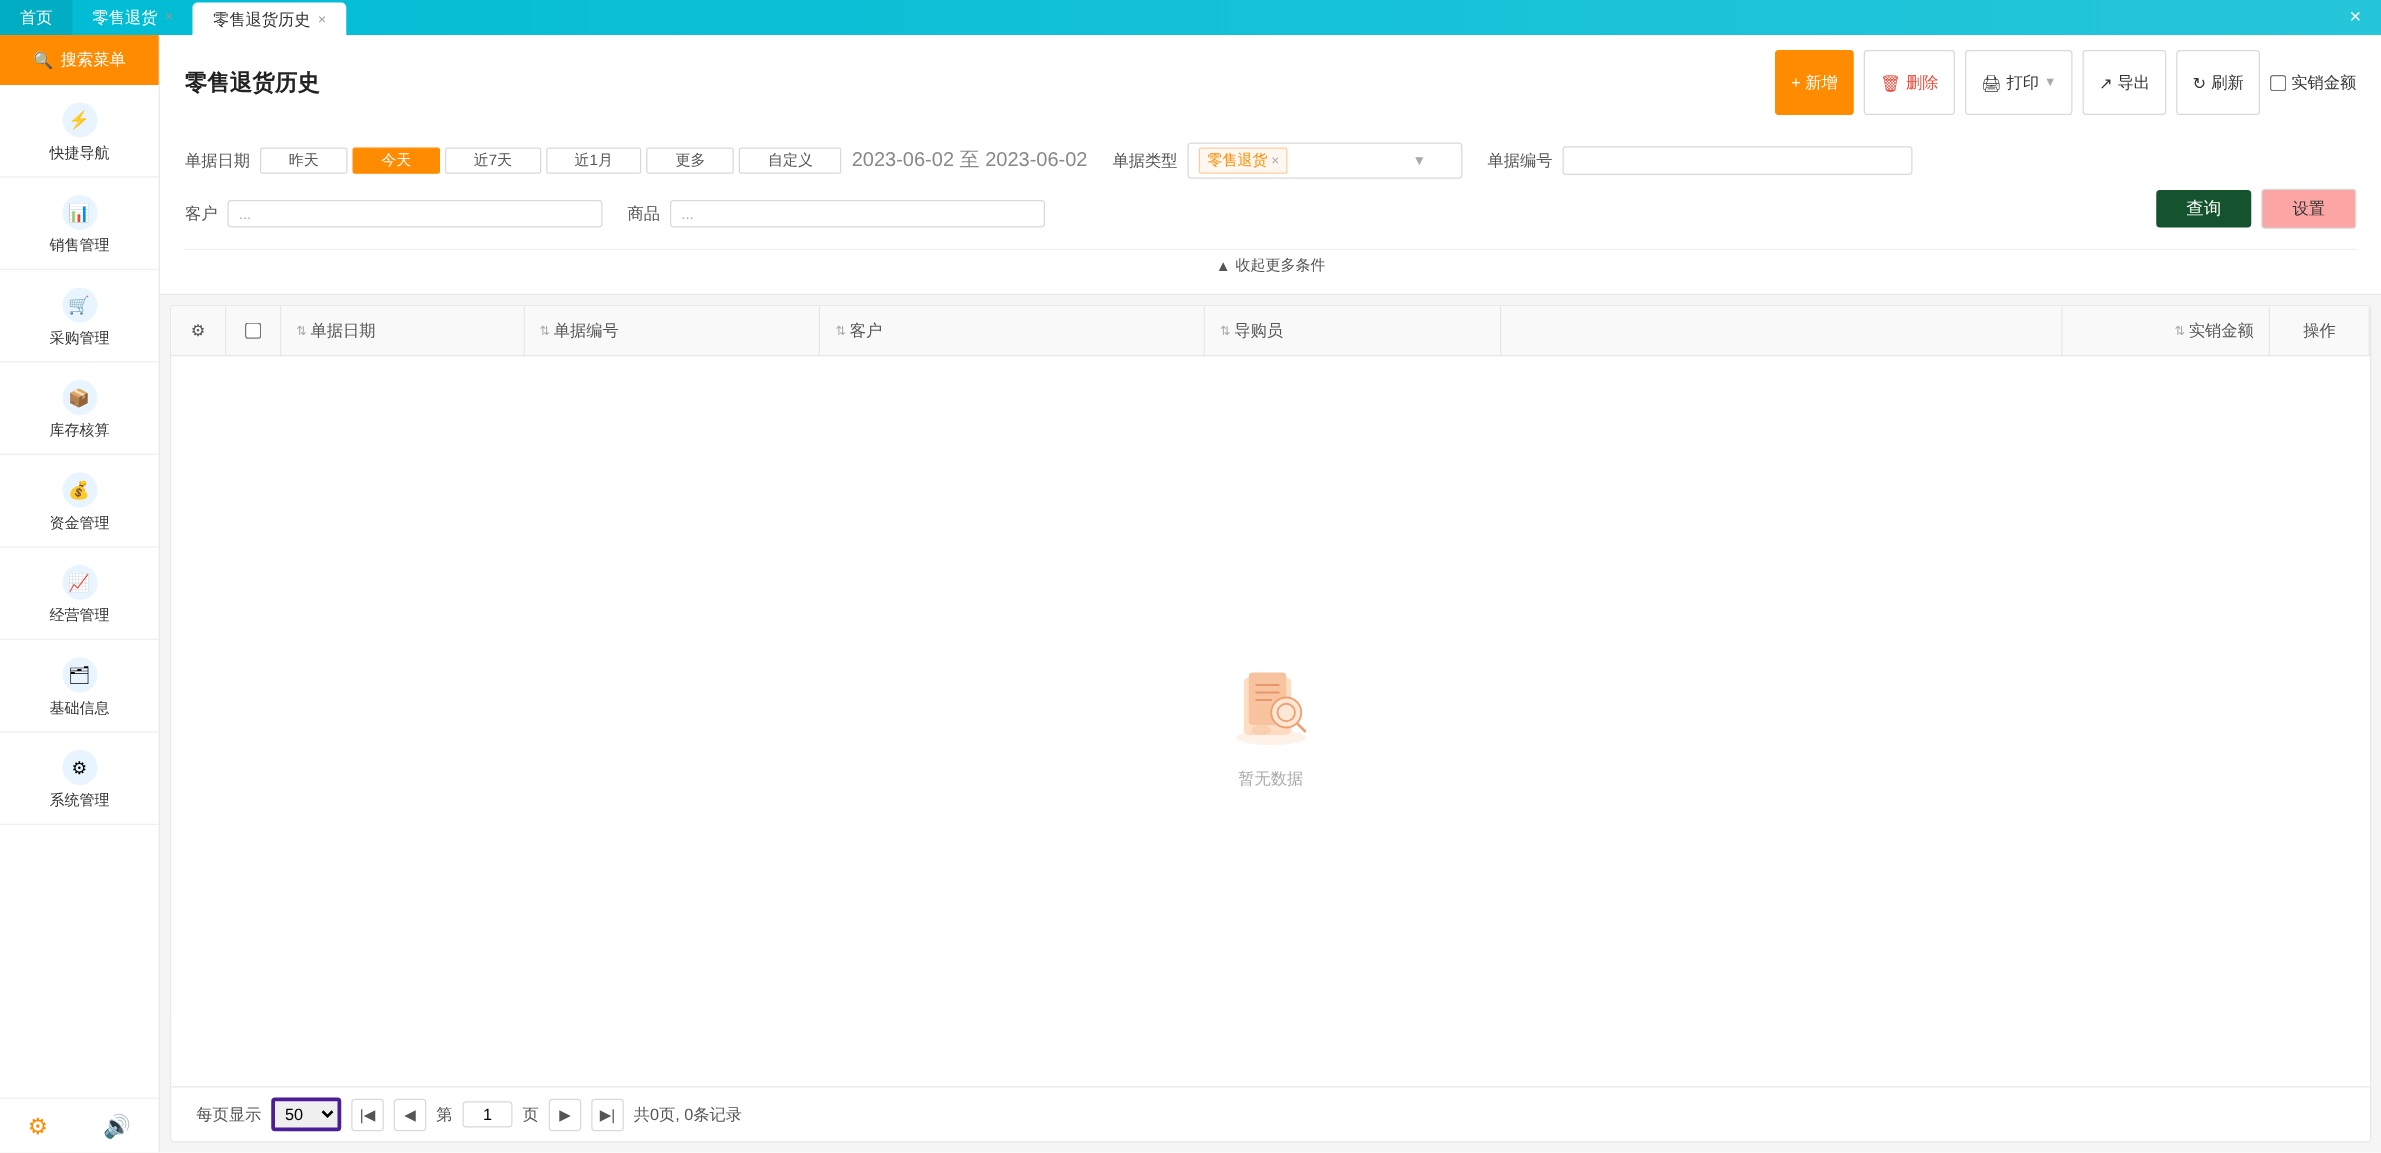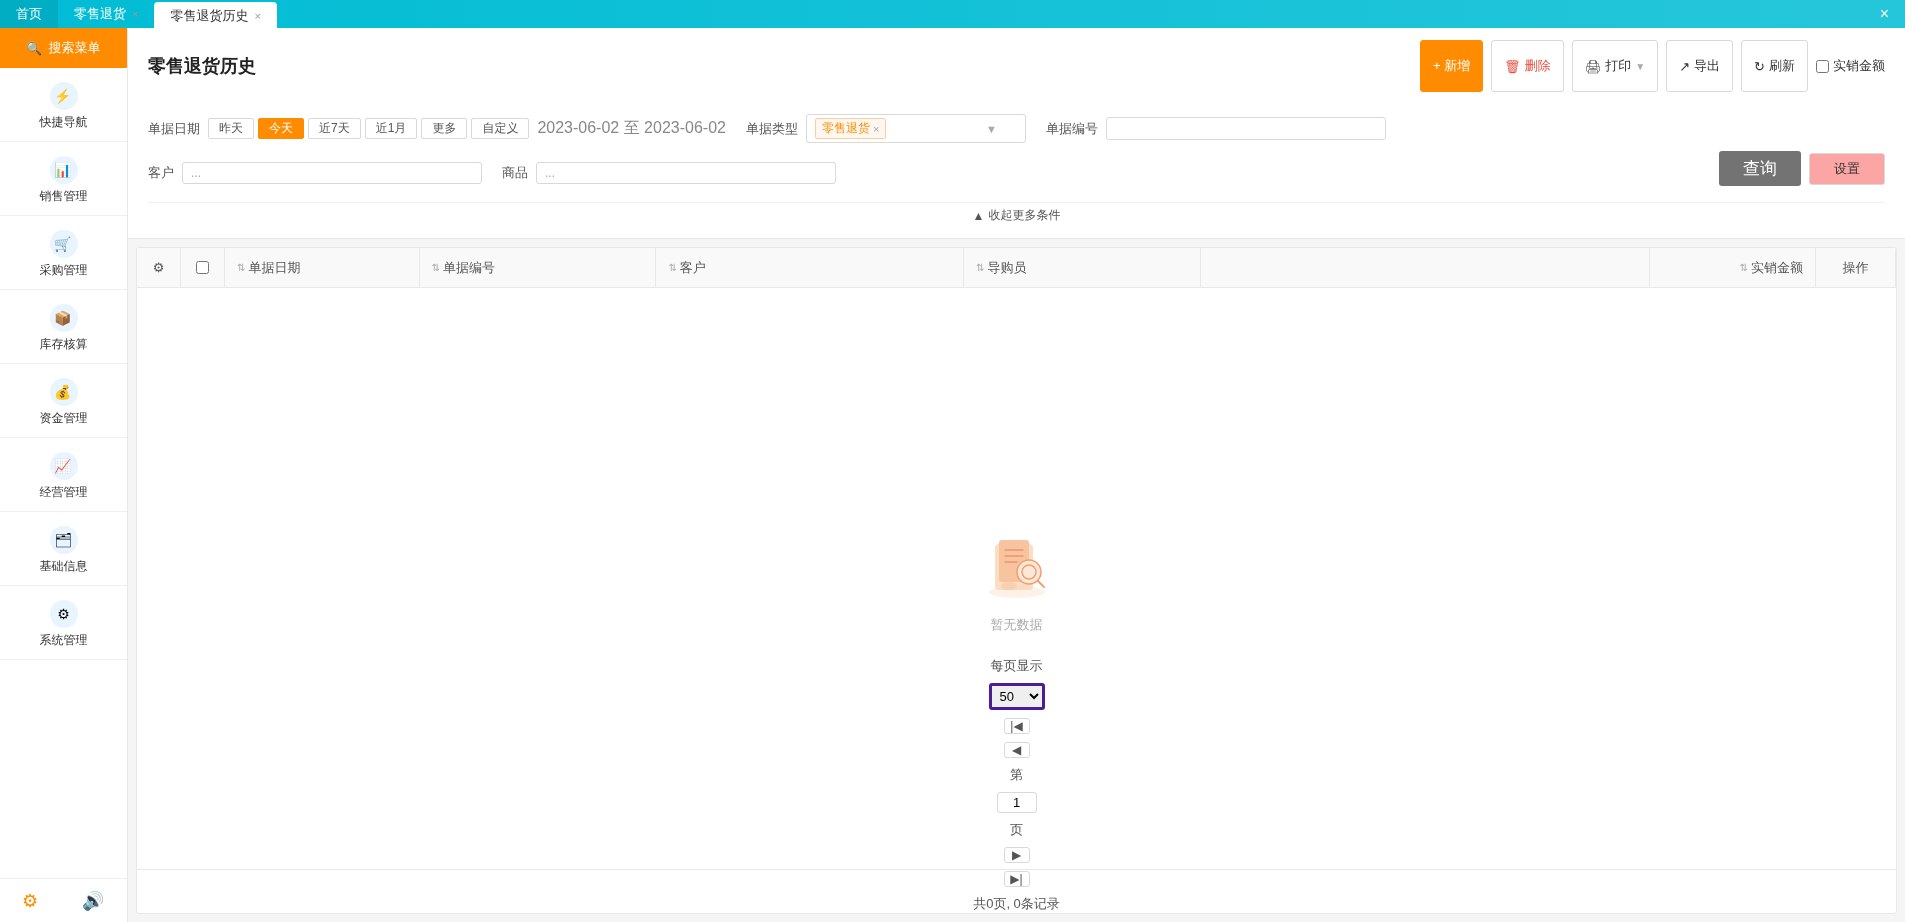--- a/index.html
+++ b/index.html
@@ -163,21 +163,21 @@
     .filter-item {
       display: flex;
       align-items: center;
       gap: 8px;
       font-size: 13px;
       color: #333;
     }
     .filter-label { white-space: nowrap; font-size: 13px; color: #555; }
     .date-shortcuts { display: flex; gap: 4px; align-items: center; }
     .date-btn {
-      padding: 1px 10px;
+      padding: 1px 22px;
       font-size: 12px;
       border: 1px solid #d9d9d9;
       border-radius: 2px;
       cursor: pointer;
       background: #fff;
       color: #555;
     }
     .date-btn.active { background: #ff8c00; color: #fff; border-color: #ff8c00; }
     .date-range { font-size: 16px; color: #888; }
     .filter-input {
@@ -282,27 +282,26 @@
       height: 80px;
     }
     .empty-text { font-size: 13px; color: #aaa; }
 
     
     .pagination {
       height: 44px;
       border-top: 1px solid #e8e8e8;
       display: flex;
       align-items: center;
-      justify-content: flex-end;
+      justify-content: flex-start;
       padding: 0 20px;
       gap: 8px;
       font-size: 13px;
       color: #555;
       flex-shrink: 0;
-      flex-direction: column;
     }
     .page-size-select {
       border: 3px solid #4c1d95;
       border-radius: 3px;
       padding: 2px 4px;
       font-size: 13px;
     }
     .page-nav-btn {
       width: 26px;
       height: 26px;
@@ -463,21 +462,21 @@
           </div>
 
           <div class="filter-item">
             <span class="filter-label">商品</span>
             <div class="filter-select-box" style="width:300px;">
               <span class="dotdotdot">...</span>
             </div>
           </div>
 
           <div style="margin-left:auto; display:flex; gap:8px; align-items:center; padding-bottom:8px;">
-            <button style="background:#737373;color:#fff;border:none;border-radius:3px;padding:6px 24px;font-size:17px;cursor:pointer;">查询</button>
+            <button style="background:#14532d;color:#fff;border:none;border-radius:3px;padding:6px 24px;font-size:14px;cursor:pointer;">查询</button>
             <button style="background:#fca5a5;color:#333;border:1px solid #d9d9d9;border-radius:3px;padding:6px 24px;font-size:13px;cursor:pointer;">设置</button>
           </div>
         </div>
 
         <div class="collapse-more" style="border-top:1px solid #f0f0f0;">
           <span>▲</span>
           <span>收起更多条件</span>
         </div>
       </div>
     </div>

